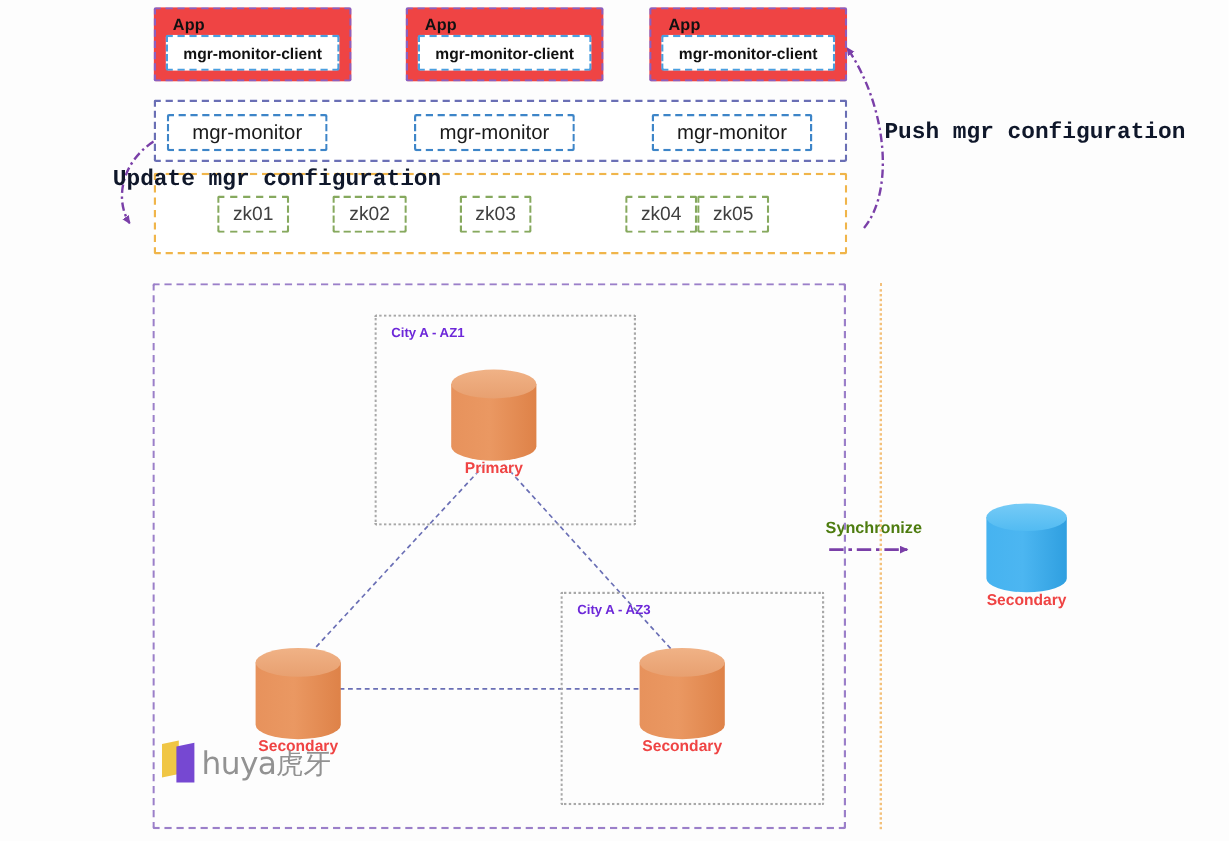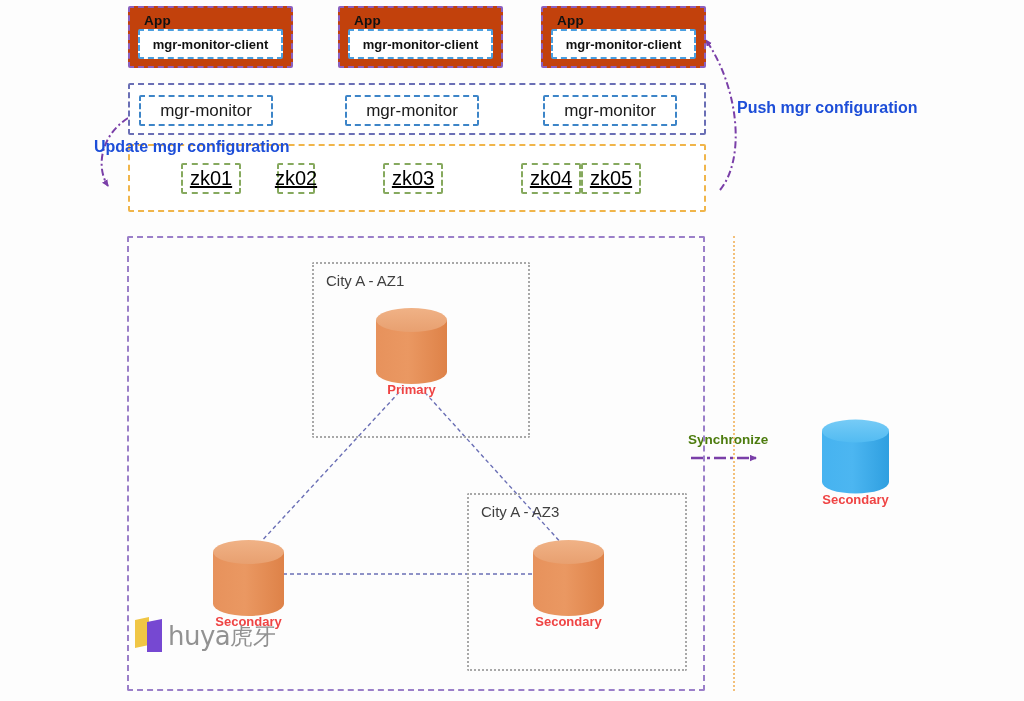--- a/index.html
+++ b/index.html
@@ -16,21 +16,21 @@
     height: 701px;
     background: #fdfdfd;
     overflow: hidden;
   }
   .abs { position: absolute; box-sizing: border-box; }
 
   
   .app-box {
     border: 2px dashed #8b5fbf;
     border-radius: 2px;
-    background: #c2410c;
+    background: #ef4444;
   }
   .app-title {
     position: absolute;
     left: 14px;
     top: 5px;
     font-size: 13.5px;
     font-weight: bold;
     color: #111111;
     letter-spacing: .2px;
   }
@@ -82,31 +82,31 @@
   }
   .zk-box {
     border: 2px dashed #86a95e;
     border-radius: 2px;
     background: #ffffff;
     display: flex;
     align-items: center;
     justify-content: center;
   }
   .zk-box span {
-    font-size: 20px;
-    color: #000000;
-    text-decoration: underline;
+    font-size: 16px;
+    color: #404040;
   }
 
   
   .annot {
-    font-size: 16px;
-    font-weight: bold;
-    color: #1d4ed8;
+    font-size: 19px;
+    font-weight: bold;
+    color: #0f172a;
     white-space: nowrap;
+    font-family: Liberation Mono, monospace;
   }
   .annot-dark {
     font-size: 13.5px;
     font-weight: bold;
     color: #4d7c0f;
     white-space: nowrap;
     text-align: right;
   }
 
   
@@ -117,23 +117,23 @@
   }
   .az-box {
     border: 2px dotted #a8a8a8;
     border-radius: 2px;
     background: transparent;
   }
   .az-label {
     position: absolute;
     left: 12px;
     top: 8px;
-    font-size: 15px;
-    font-weight: normal;
-    color: #404040;
+    font-size: 11px;
+    font-weight: bold;
+    color: #6d28d9;
     white-space: nowrap;
   }
 
   
   .cyl { position: absolute; }
   .cyl-label {
     position: absolute;
     left: 50%;
     transform: translateX(-50%);
     font-size: 13px;
@@ -208,21 +208,21 @@
   </div>
   <div class="abs monitor-box" style="left:543px;top:95px;width:134px;height:31px;">
     <span>mgr-monitor</span>
   </div>
 
   <div class="abs zk-band" style="left:128px;top:144px;width:578px;height:68px;"></div>
 
   <div class="abs zk-box" style="left:181px;top:163px;width:60px;height:31px;">
     <span>zk01</span>
   </div>
-  <div class="abs zk-box" style="left:277px;top:163px;width:38px;height:31px;">
+  <div class="abs zk-box" style="left:277px;top:163px;width:62px;height:31px;">
     <span>zk02</span>
   </div>
   <div class="abs zk-box" style="left:383px;top:163px;width:60px;height:31px;justify-content:center;">
     <span>zk03</span>
   </div>
   <div class="abs zk-box" style="left:485px;top:163px;width:60px;height:31px;margin-left:36px;">
     <span>zk04</span>
   </div>
   <div class="abs zk-box" style="left:581px;top:163px;width:60px;height:31px;">
     <span>zk05</span>

